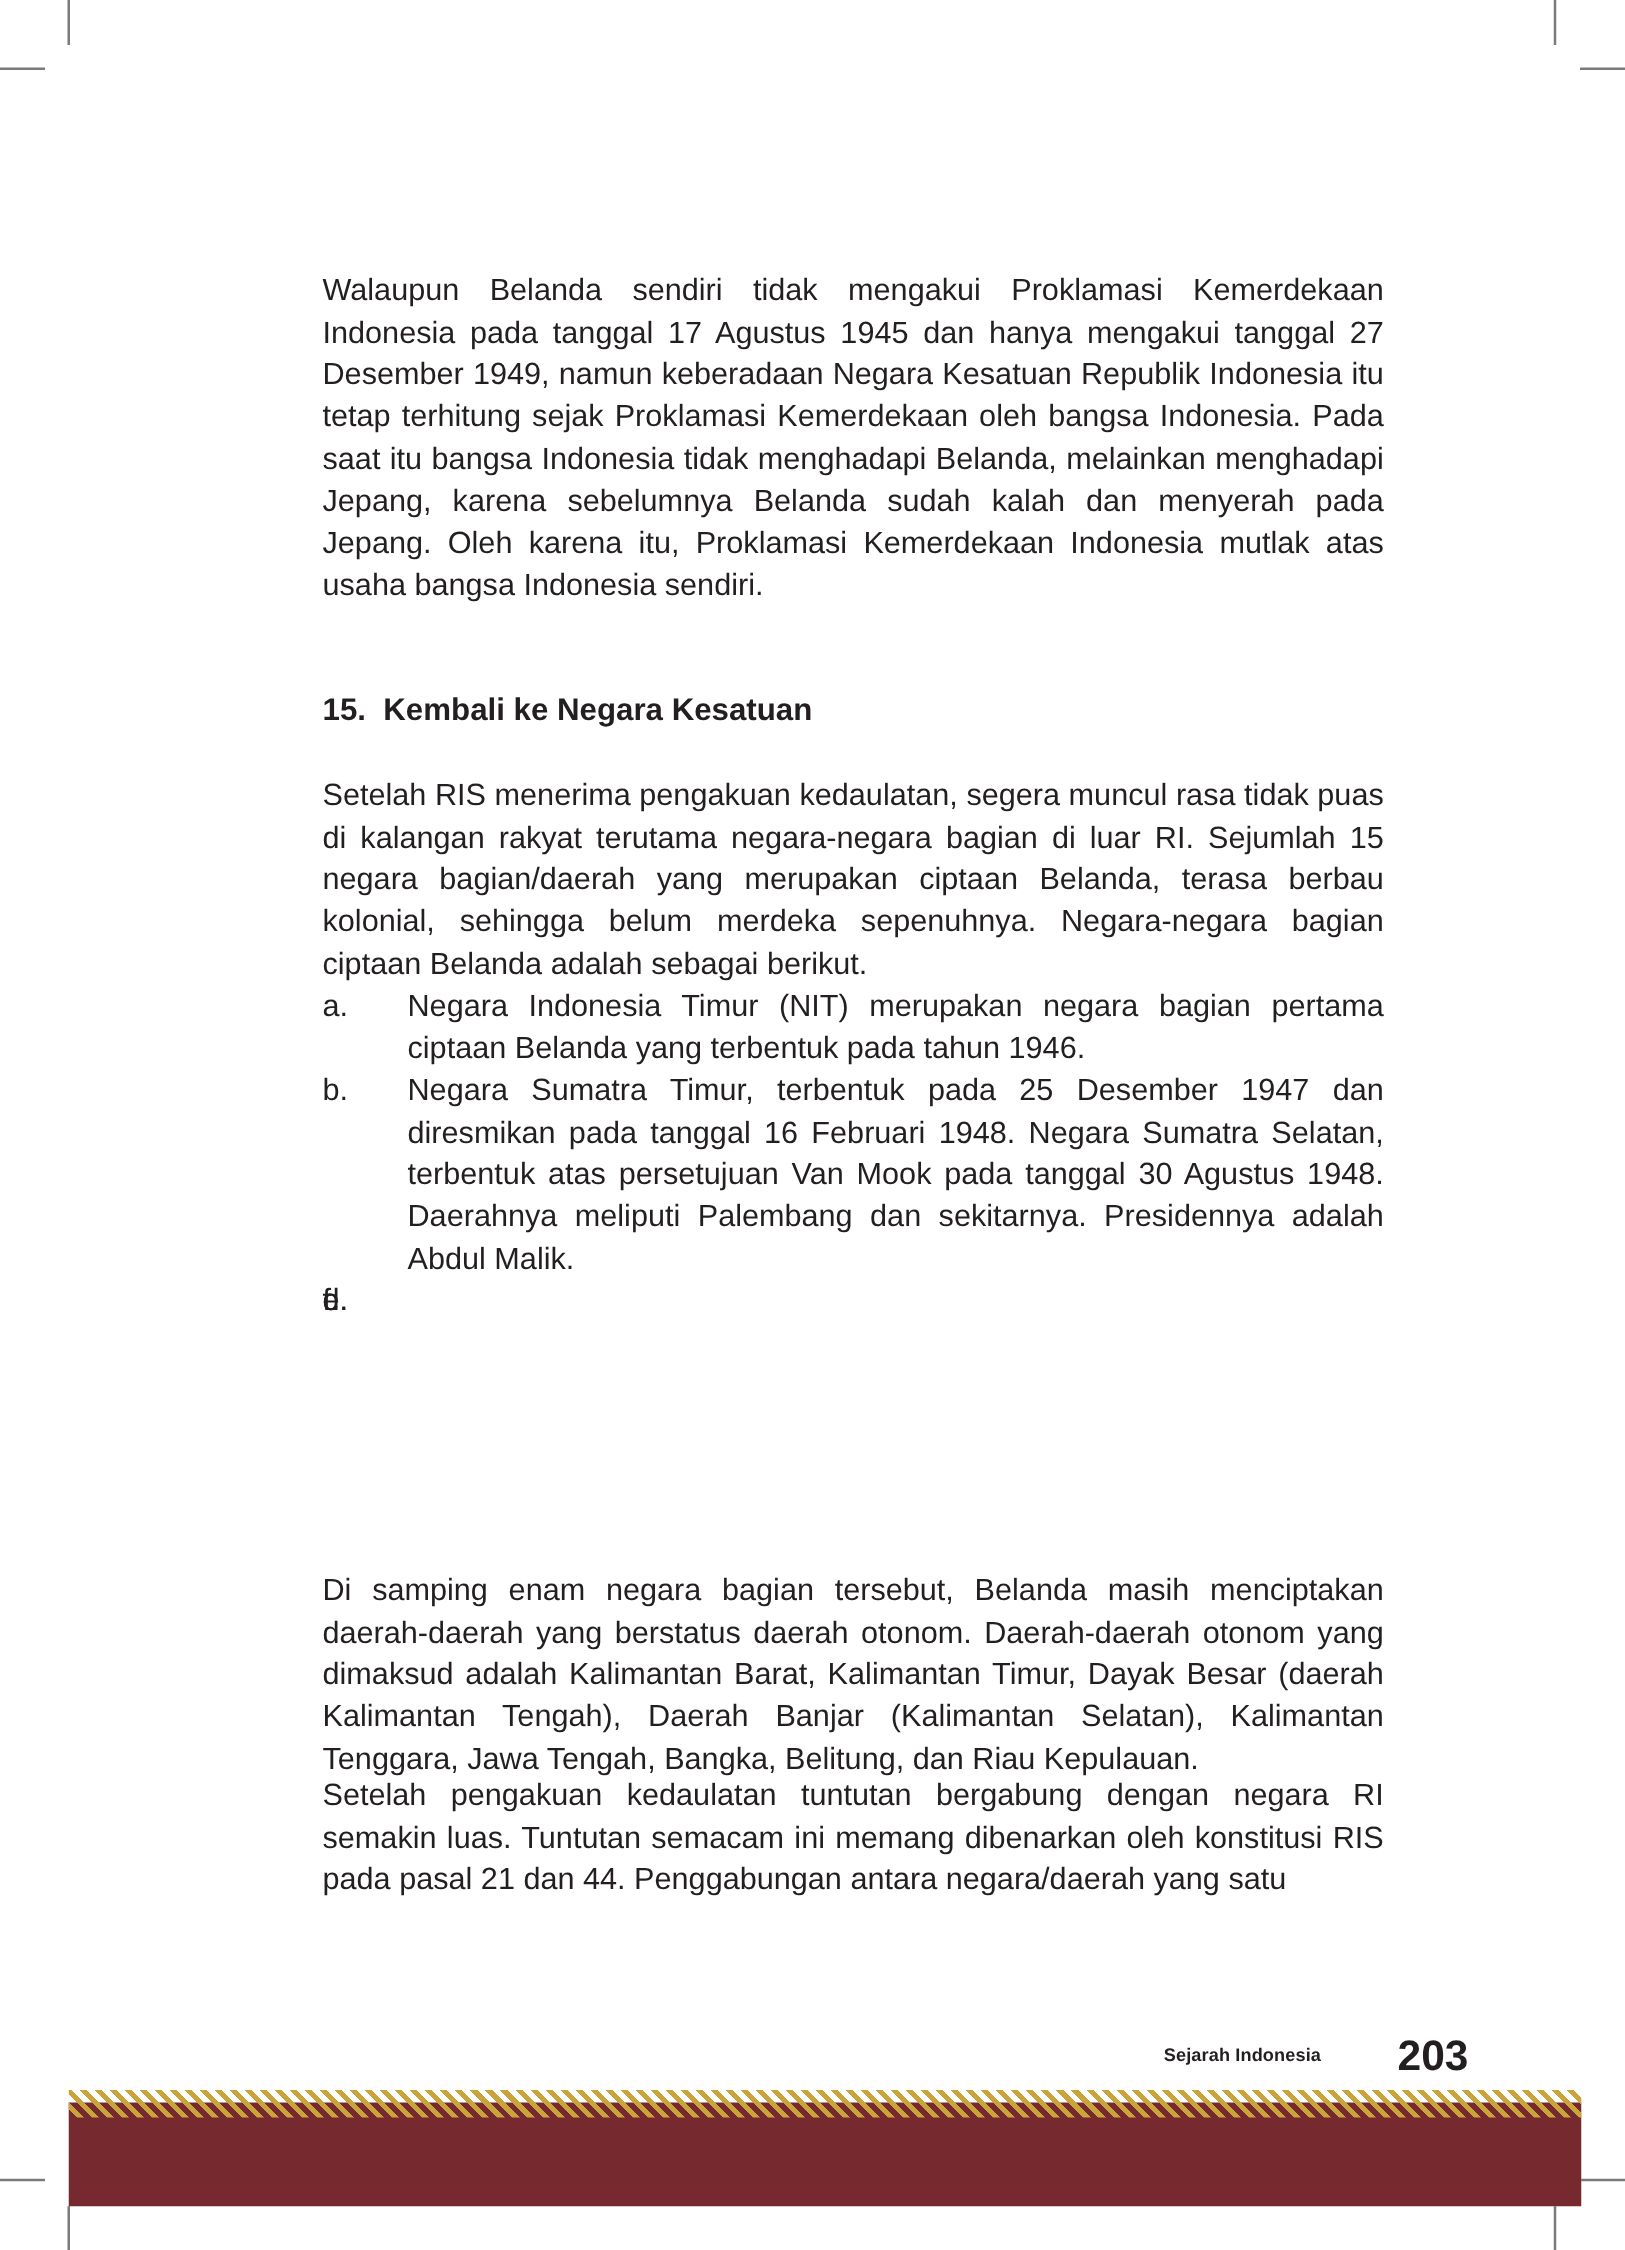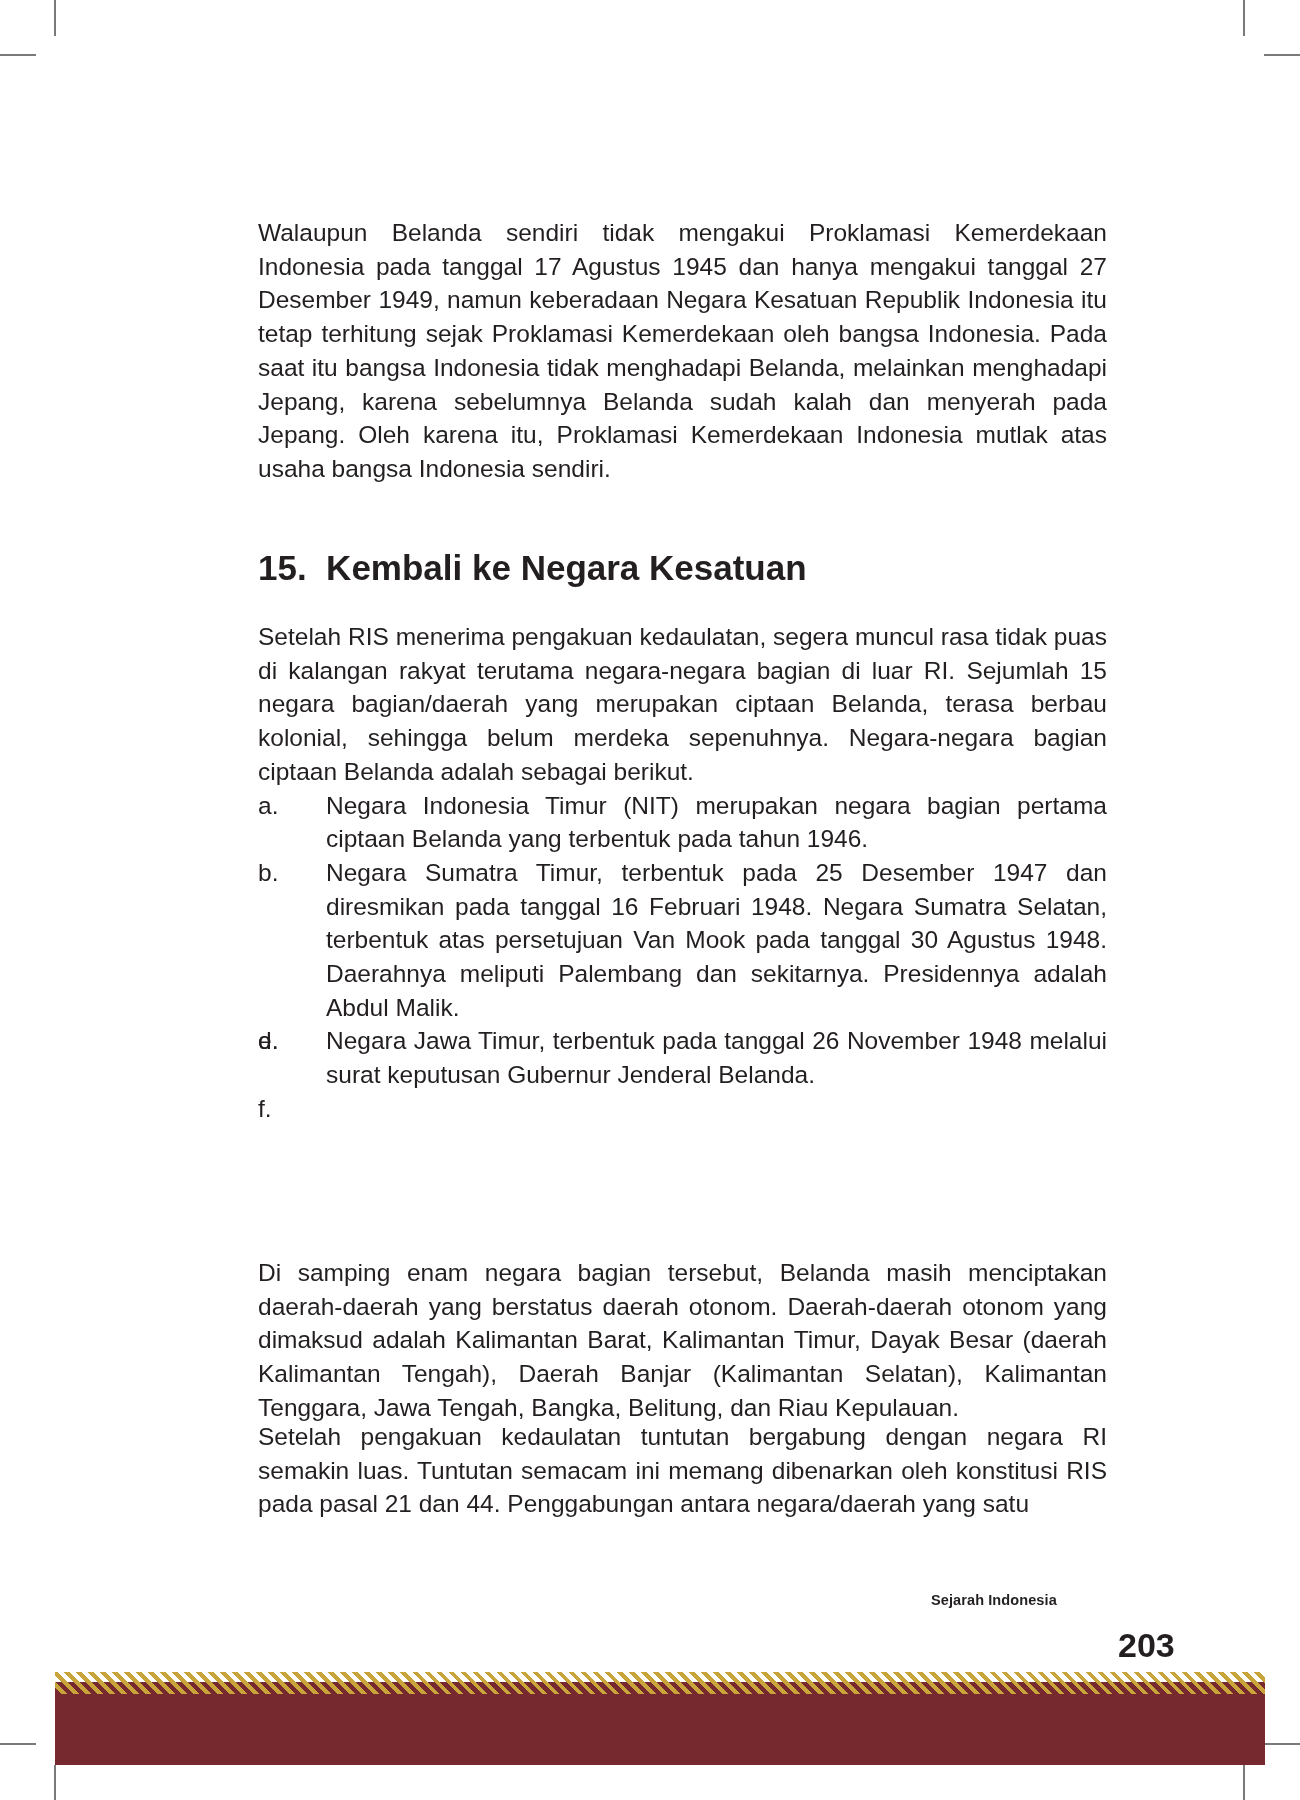--- a/index.html
+++ b/index.html
@@ -13,29 +13,29 @@
   .crop.v { width: 2px; }
   .crop.h { height: 2px; }
 
   .textcol {
     position: absolute; left: 258px; width: 849px;
     font-size: 24.5px; line-height: 33.7px;
   }
   .para { margin: 0; text-align: justify; text-align-last: left; }
   .heading {
     position: absolute; left: 258px; top: 548px;
-    font-size: 35px; font-weight: bold; line-height: 40px;
+    font-size: 25px; font-weight: bold; line-height: 40px;
     color: #231f20; margin: 0; white-space: pre;
   }
   .list { margin: 0; padding: 0; list-style: none; }
   .list li { position: relative; padding-left: 68px; text-align: justify; text-align-last: left; }
   .list .marker { position: absolute; left: 0; top: 0; }
 
   .footer-title {
-    position: absolute; left: 931px; top: 1592px;
+    position: absolute; left: 931px; top: 1637px;
     font-size: 14.5px; font-weight: bold; letter-spacing: 0.1px; color: #231f20;
   }
   .page-number {
     position: absolute; left: 1118px; top: 1626px;
     font-size: 34px; font-weight: bold; color: #231f20;
   }
   .band-stripes {
     position: absolute; left: 55px; top: 1672px; width: 1210px; height: 22px;
     background: repeating-linear-gradient(45deg,
       transparent 0px, transparent 4.5px,
@@ -75,21 +75,20 @@
     </li>
     <li>
       <span class="marker">b.</span>
       <span>Negara Sumatra Timur, terbentuk pada 25 Desember 1947 dan diresmikan pada tanggal 16 Februari 1948. Negara Sumatra Selatan, terbentuk atas persetujuan Van Mook pada tanggal 30 Agustus 1948. Daerahnya meliputi Palembang dan sekitarnya. Presidennya adalah Abdul Malik.</span>
     </li>
     <li>
       <span class="marker">d.</span>
     </li>
     <li>
       <span class="marker">e.</span>
-      <span>Negara Jawa Timur, terbentuk pada tanggal 26 November 1948 melalui surat keputusan Gubernur Jenderal Belanda.</span>
     </li>
     <li>
       <span class="marker">f.</span>
     </li>
   </ul>
 </div>
 
 <div class="textcol" style="top:1220px;margin-top:36px;">
   <p class="para">Di samping enam negara bagian tersebut, Belanda masih menciptakan daerah-daerah yang berstatus daerah otonom. Daerah-daerah otonom yang dimaksud adalah Kalimantan Barat, Kalimantan Timur, Dayak Besar (daerah Kalimantan Tengah), Daerah Banjar (Kalimantan Selatan), Kalimantan Tenggara, Jawa Tengah, Bangka, Belitung, dan Riau Kepulauan.</p>
 </div>

